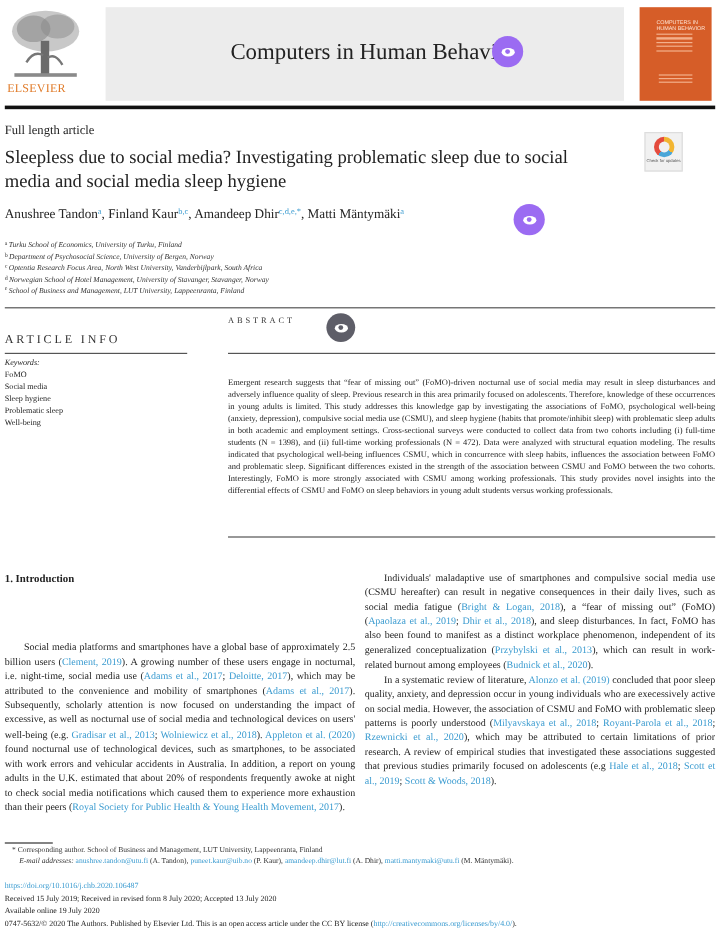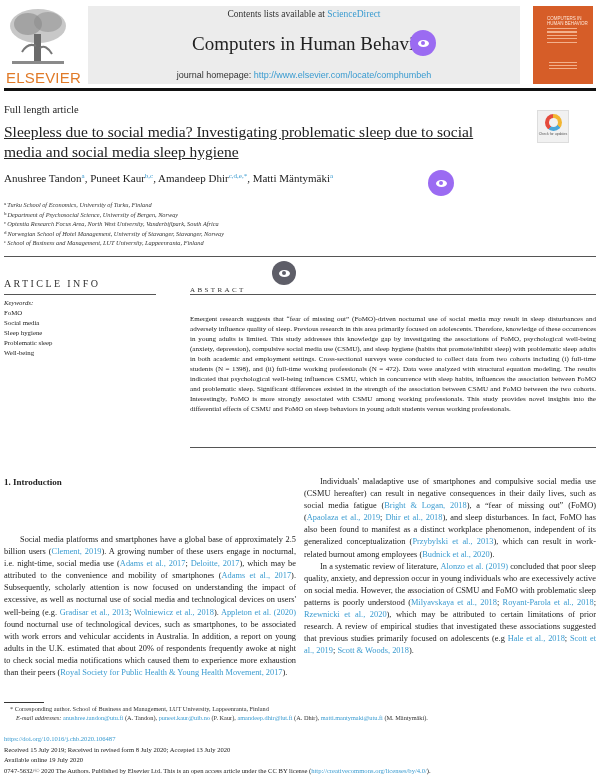--- a/index.html
+++ b/index.html
@@ -4,57 +4,57 @@
   <style>
     * { box-sizing: border-box; margin: 0; padding: 0; }
     html, body { width: 600px; height: 784px; background: #ffffff; overflow: hidden; }
     body { font-family: "Liberation Serif", "DejaVu Serif", serif; color: #222; position: relative; }
     a, .link { color: #3a9bd0; text-decoration: none; }
 
     
     .header { position: absolute; left: 0; top: 0; width: 600px; height: 94px; }
     .elsevier-logo { position: absolute; left: 4px; top: 6px; width: 66px; height: 78px; }
     .tree { position: absolute; left: 4px; top: 0; width: 60px; height: 62px; }
-    .elsevier-word { position: absolute; left: 2px; top: 63px; font-size: 15px; color: #e07a28; letter-spacing: 0.2px; font-family: Liberation Sans, sans-serif; }
+    .elsevier-word { position: absolute; left: 2px; top: 63px; font-size: 10px; color: #e07a28; letter-spacing: 0.2px; font-family: Liberation Serif, serif; }
     .banner { position: absolute; left: 88px; top: 6px; width: 432px; height: 78px; background: #ececec; }
     .contents-line { position: absolute; top: 3px; left: 0; width: 100%; text-align: center; font-size: 9.5px; color: #333; }
     .journal-title { position: absolute; top: 27px; left: 104px; font-size: 19px; color: #222; }
     .journal-eye { position: absolute; left: 322px; top: 24px; width: 26px; height: 26px; border-radius: 50%; background: #9b6bf2; }
     .homepage-line { position: absolute; top: 64px; left: 0; width: 100%; text-align: center; font-size: 9px; color: #333; font-family: "Liberation Sans", sans-serif; }
     .cover { position: absolute; left: 533px; top: 6px; width: 60px; height: 78px; background: #d65d28; }
     .cover-title { position: absolute; left: 14px; top: 10px; font-size: 4.5px; color: #fde3d3; line-height: 5px; font-family: "Liberation Sans", sans-serif; }
     .cover-lines { position: absolute; left: 14px; top: 22px; width: 30px; }
     .cover-lines span { display: block; height: 1.2px; background: #f3b08c; margin-bottom: 2.2px; }
     .cover-bottom { position: absolute; left: 16px; top: 56px; width: 28px; }
     .cover-bottom span { display: block; height: 1px; background: #f3b08c; margin-bottom: 2px; }
     .header-rule { position: absolute; left: 4px; top: 88px; width: 592px; height: 3px; background: #111; }
 
     
     .article-type { position: absolute; left: 4px; top: 104px; font-size: 10.5px; color: #222; }
-    .title { position: absolute; left: 4px; top: 122px; width: 510px; font-size: 15.5px; line-height: 20px; color: #222; text-decoration: underline; }
+    .title { position: absolute; left: 4px; top: 122px; width: 510px; font-size: 15.5px; line-height: 20px; color: #222; }
     .crossmark { position: absolute; left: 537px; top: 110px; width: 32px; height: 33px; background: #f1f1f1; border: 1px solid #ddd; }
     .crossmark-badge { position: absolute; left: 7px; top: 3px; width: 17px; height: 17px; border-radius: 50%; background: conic-gradient(#f2b531 0 35%, #4aa6d8 35% 60%, #e44b3d 60% 100%); }
     .crossmark-badge::after { content: ""; position: absolute; left: 4px; top: 4px; width: 9px; height: 9px; border-radius: 50%; background: #f1f1f1; }
     .crossmark-text { position: absolute; left: 0; top: 21px; width: 100%; text-align: center; font-size: 3.5px; line-height: 4px; color: #555; font-family: "Liberation Sans", sans-serif; }
     .authors { position: absolute; left: 4px; top: 172px; font-size: 11px; color: #222; white-space: nowrap; }
     .authors sup { font-size: 7px; color: #3a9bd0; vertical-align: 4px; }
     .authors-eye { position: absolute; left: 428px; top: 170px; width: 26px; height: 26px; border-radius: 50%; background: #9b6bf2; }
 
     .affiliations { position: absolute; left: 4px; top: 200px; font-size: 6.3px; line-height: 8.6px; font-style: italic; color: #333; }
     .affiliations sup { font-style: normal; font-size: 5px; vertical-align: 2px; margin-right: 1px; }
 
     .rule-top { position: absolute; left: 4px; top: 256px; width: 592px; height: 1px; background: #555; }
 
     
     .info-heading { position: absolute; left: 4px; top: 278px; font-size: 10px; letter-spacing: 2.4px; color: #333; }
     .info-rule { position: absolute; left: 4px; top: 294px; width: 152px; height: 1px; background: #555; }
     .keywords { position: absolute; left: 4px; top: 298px; font-size: 6.8px; line-height: 10px; color: #222; }
     .keywords .kw-label { font-style: italic; }
 
-    .abstract-heading { position: absolute; left: 190px; top: 286px; font-size: 7px; letter-spacing: 2.4px; color: #333; }
+    .abstract-heading { position: absolute; left: 190px; top: 263px; font-size: 7px; letter-spacing: 2.4px; color: #333; }
     .abstract-eye { position: absolute; left: 272px; top: 261px; width: 24px; height: 24px; border-radius: 50%; background: #5e5e68; }
     .abstract-rule { position: absolute; left: 190px; top: 294px; width: 406px; height: 1px; background: #555; }
     .abstract-text { position: absolute; left: 190px; top: 314px; width: 406px; font-size: 7.05px; line-height: 10px; color: #222; text-align: justify; }
     .rule-bottom { position: absolute; left: 190px; top: 447px; width: 406px; height: 1px; background: #555; }
 
     
     .intro-heading { position: absolute; left: 4px; top: 477px; font-size: 9px; font-weight: bold; color: #222; }
     .col { position: absolute; top: 498px; width: 292px; font-size: 8.35px; line-height: 12.1px; color: #222; text-align: justify; }
     .col-left { left: 4px; margin-top: 36px; }
     .col-right { left: 304px; top: 476px; }
@@ -81,30 +81,24 @@
       <ellipse cx="20" cy="18" rx="14" ry="11" fill="#7d7d7d" opacity="0.5"></ellipse>
       <ellipse cx="40" cy="16" rx="14" ry="10" fill="#8a8a8a" opacity="0.5"></ellipse>
       <rect x="26" y="28" width="7" height="28" fill="#6b6b6b"></rect>
       <path d="M14 46 q6 -10 14 -6 M44 48 q-6 -10 -12 -6" stroke="#777" stroke-width="2" fill="none"></path>
       <rect x="4" y="55" width="52" height="3" fill="#8a8a8a"></rect>
     </svg>
     <span class="elsevier-word">ELSEVIER</span>
   </div>
 
   <div class="banner">
-    <div class="contents-line">
-      <span>Contents lists available at </span><a class="link">ScienceDirect</a>
-    </div>
     <div class="journal-title">Computers in Human Behavior</div>
     <div class="journal-eye">
         <span class="eye-glyph"></span>
       </div>
-    <div class="homepage-line">
-      <span>journal homepage: </span><a class="link">http://www.elsevier.com/locate/comphumbeh</a>
-    </div>
   </div>
 
   <div class="cover">
     <div class="cover-title">COMPUTERS IN HUMAN BEHAVIOR</div>
     <div class="cover-lines">
         <span></span>
         <span></span>
         <span></span>
         <span></span>
         <span></span>
@@ -120,21 +114,21 @@
 
 <div class="article-type">Full length article</div>
 <h1 class="title" style="font-weight:normal">Sleepless due to social media? Investigating problematic sleep due to social media and social media sleep hygiene</h1>
 <div class="crossmark">
   <span class="crossmark-badge"></span>
   <span class="crossmark-text">Check for updates</span>
 </div>
 
 <div class="authors">
   <span>Anushree Tandon</span><sup>a</sup>,
-  <span>Puneet Kaur</span><sup>b,c</sup>,
+  <span>Finland Kaur</span><sup>b,c</sup>,
   <span>Amandeep Dhir</span><sup>c,d,e,*</sup>,
   <span>Matti Mäntymäki</span><sup>a</sup>
 </div>
 <div class="authors-eye">
     <span class="eye-glyph"></span>
   </div>
 
 <div class="affiliations">
   <div><sup>a</sup><span>Turku School of Economics, University of Turku, Finland</span></div>
   <div><sup>b</sup><span>Department of Psychosocial Science, University of Bergen, Norway</span></div>

